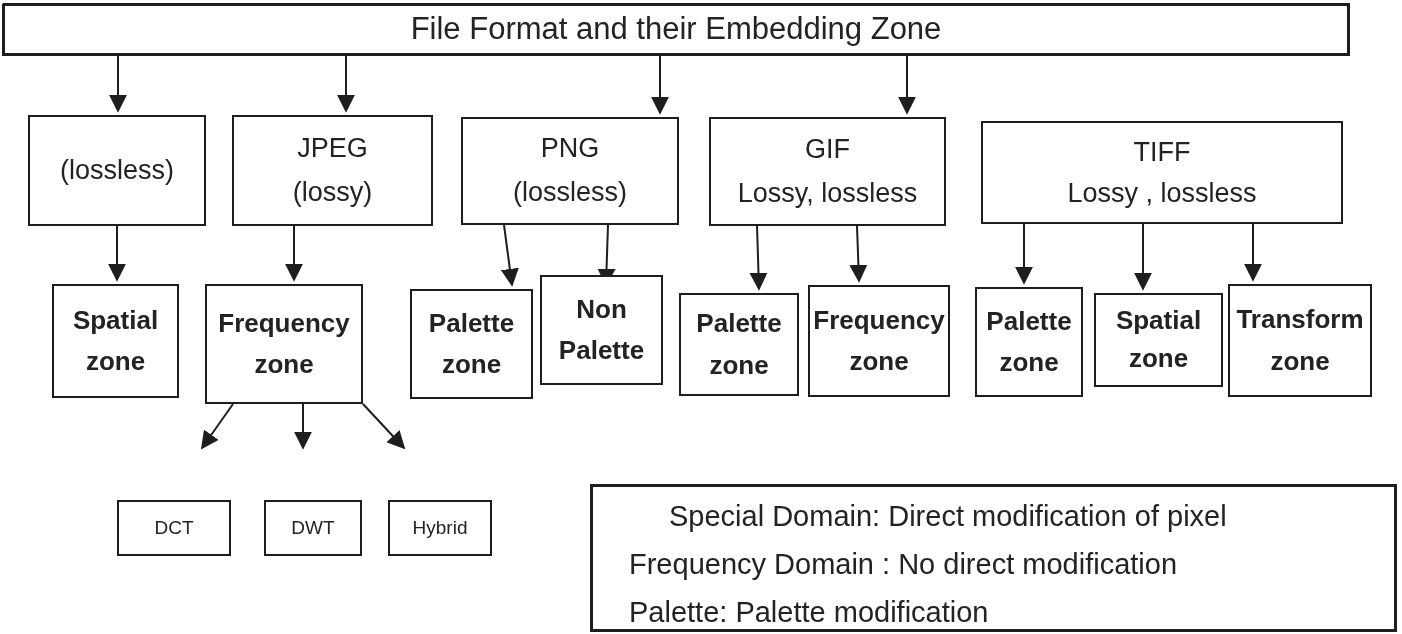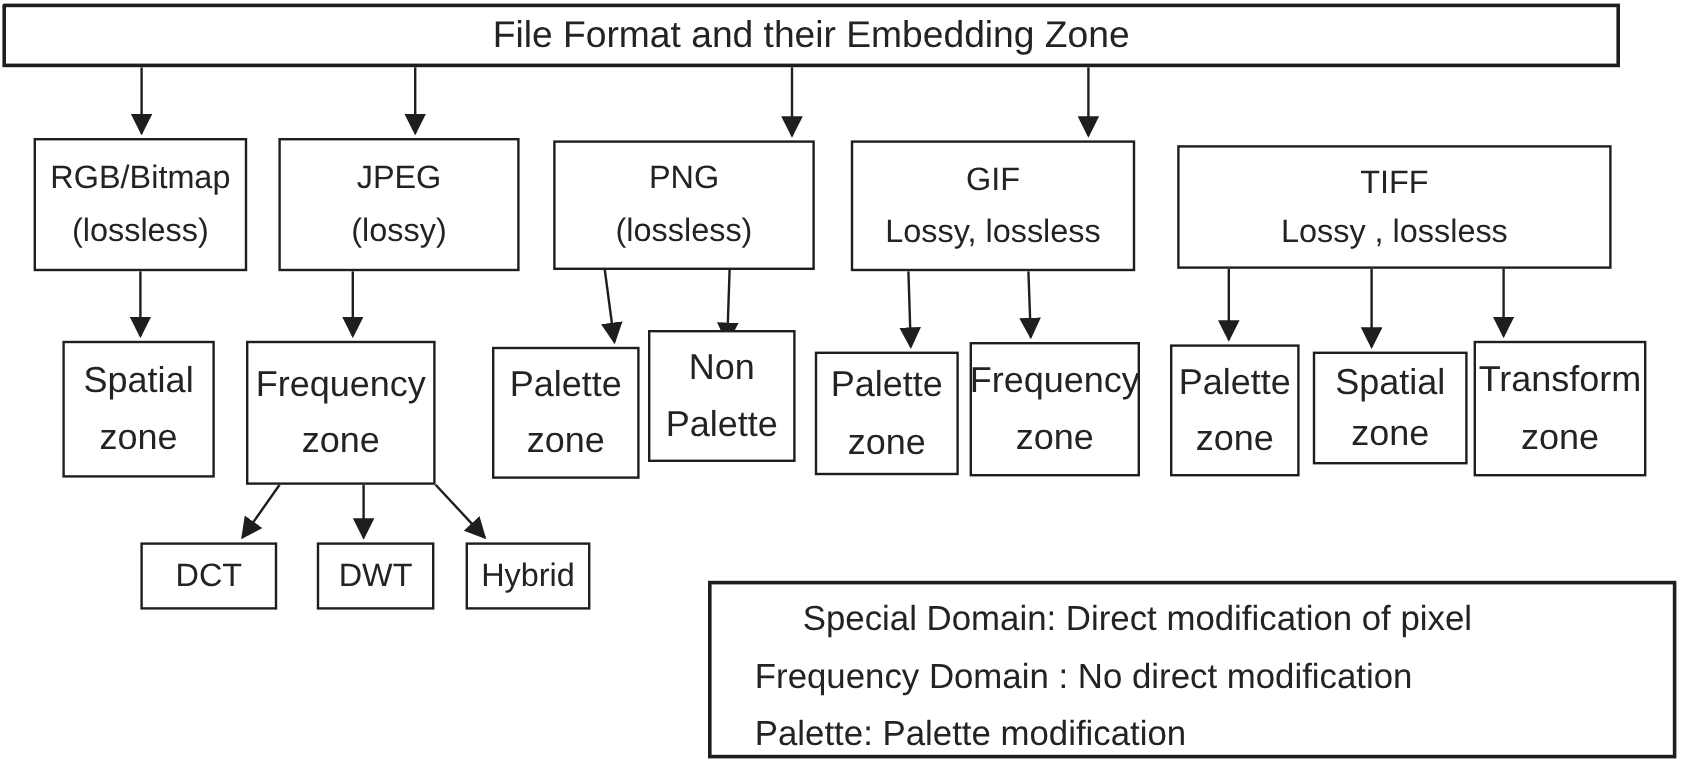--- a/index.html
+++ b/index.html
@@ -29,22 +29,22 @@
     line-height: 1.62;
     font-size: 27px;
     color: #232323;
     white-space: nowrap;
   }
   .node.title-box {
     border-width: 3px;
     font-size: 31px;
     line-height: 1.1;
   }
-  .node.small { font-size: 30px; line-height: 1.58; }
-  .node.leaf { font-size: 27px; }
+  .node.small { font-size: 26px; line-height: 1.58; font-weight: bold; }
+  .node.leaf { font-size: 19px; margin-top: 48px; }
   svg.connectors {
     position: absolute;
     left: 0; top: 0;
     width: 1402px; height: 634px;
     pointer-events: none;
   }
   .legend-box {
     position: absolute;
     border: 3px solid var(--ink);
     background: var(--bg);
@@ -84,21 +84,20 @@
       <line x1="303" y1="404" x2="303" y2="448" marker-end="url(#ah)"></line>
       <line x1="363" y1="404" x2="404" y2="448" marker-end="url(#ah)"></line>
     </g>
   </svg>
 
   <div class="node title-box" style="left:2px; top:3px; width:1348px; height:53px;">
     <span>File Format and their Embedding Zone</span>
   </div>
 
   <div class="node" style="left:28px; top:115px; width:178px; height:111px;">
-    <span>RGB/Bitmap</span>
     <span>(lossless)</span>
   </div>
   <div class="node" style="left:232px; top:115px; width:201px; height:111px;">
     <span>JPEG</span>
     <span>(lossy)</span>
   </div>
   <div class="node" style="left:461px; top:117px; width:218px; height:108px;">
     <span>PNG</span>
     <span>(lossless)</span>
   </div>

